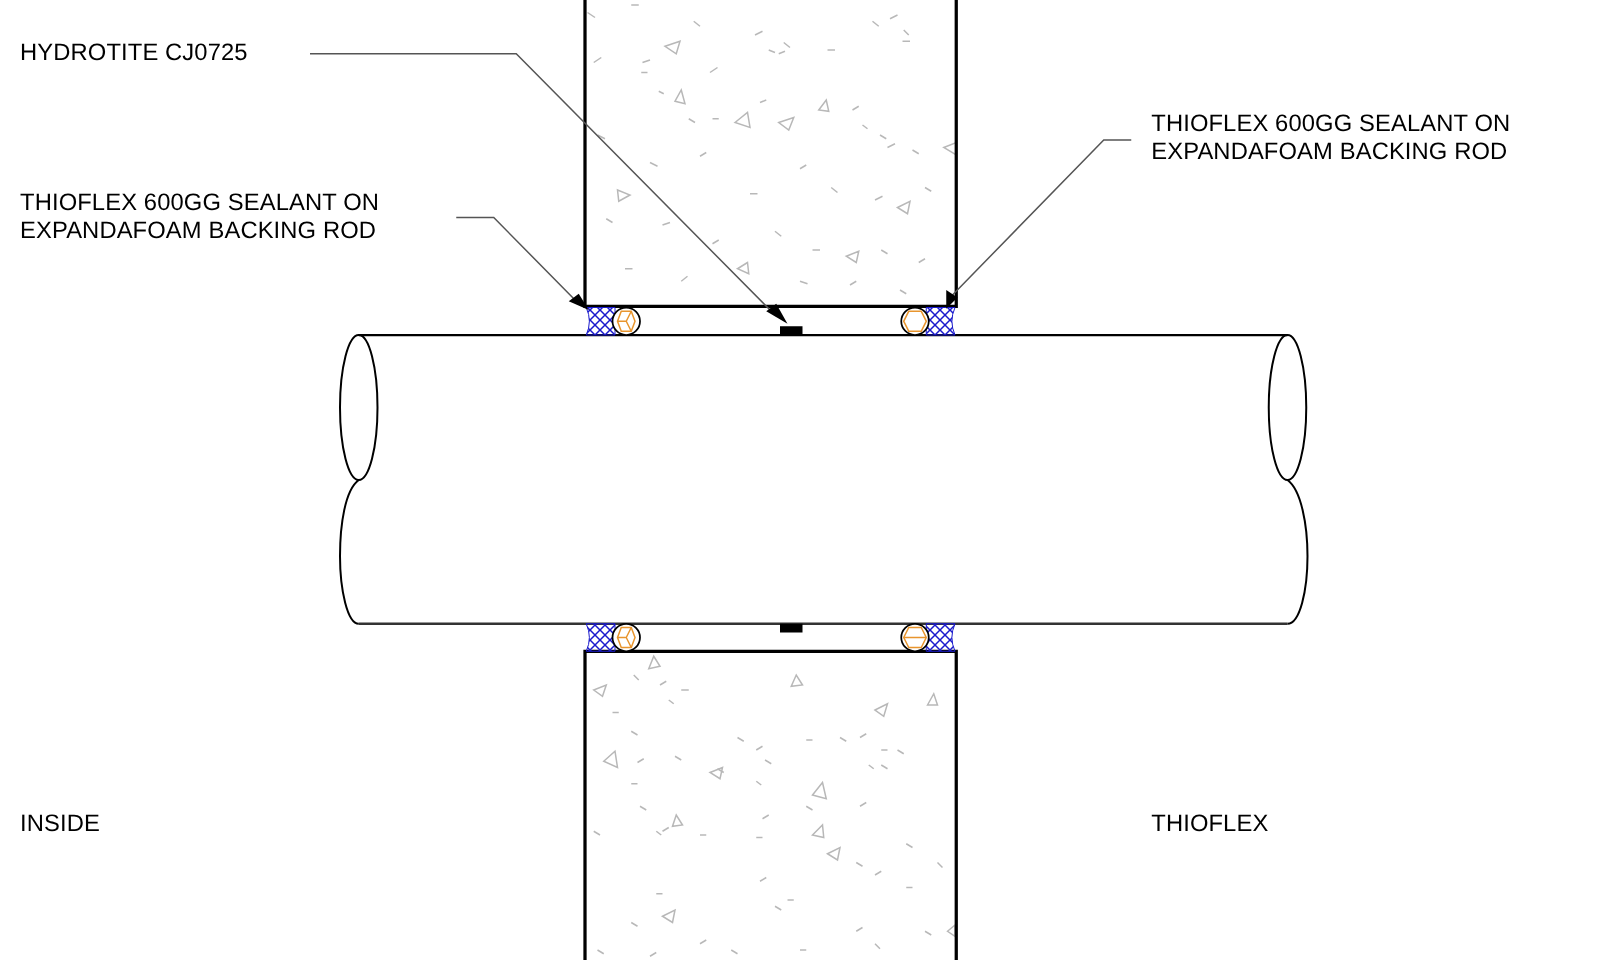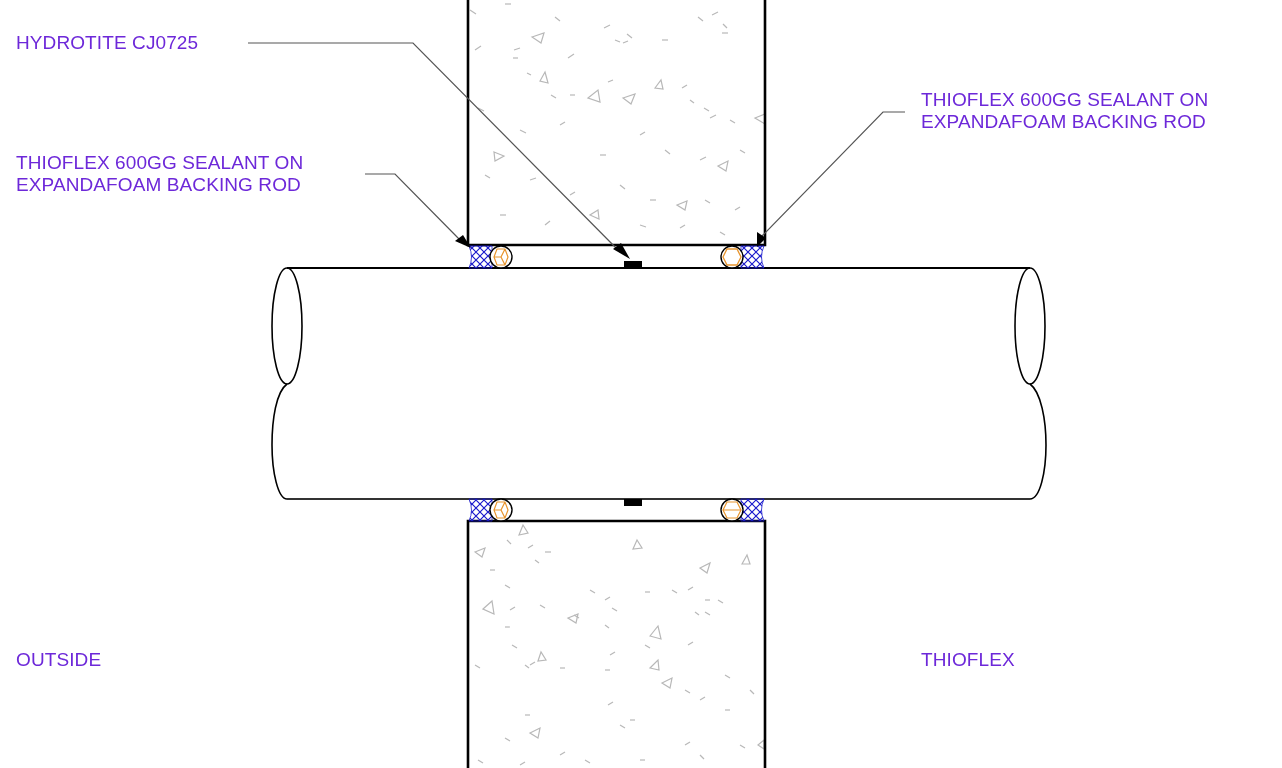--- a/index.html
+++ b/index.html
@@ -1,20 +1,20 @@
 <!DOCTYPE html>
 <html><head>
   <meta charset="utf-8">
   <style>
     html, body { margin: 0; padding: 0; background: #ffffff; }
     body { width: 1282px; height: 768px; position: relative; overflow: hidden;
            font-family: "Liberation Sans", sans-serif; }
     svg { position: absolute; left: 0; top: 0; }
     .label { position: absolute; font-family: "Liberation Sans", sans-serif;
-             font-size: 19px; color: #6d28d9; line-height: 22px; white-space: nowrap;
+             font-size: 19px; color: #000000; line-height: 22px; white-space: nowrap;
              letter-spacing: 0.1px; }
     .agg { fill: none; stroke: #b8b8b8; stroke-width: 1.2; }
   </style>
 </head>
 <body>
 
 <svg width="1282" height="768" viewBox="0 0 1282 768" xmlns="http://www.w3.org/2000/svg">
   <defs>
     <pattern id="xhatch" patternUnits="userSpaceOnUse" width="8" height="8">
       <path d="M0,0 L8,8 M8,0 L0,8" stroke="#1a1acc" stroke-width="1.2"></path>
@@ -222,14 +222,14 @@
 <div class="label" style="left:16px; top:152px;">
   <div>THIOFLEX 600GG SEALANT ON</div>
   <div>EXPANDAFOAM BACKING ROD</div>
 </div>
 
 <div class="label" style="left:921px; top:89px;">
   <div>THIOFLEX 600GG SEALANT ON</div>
   <div>EXPANDAFOAM BACKING ROD</div>
 </div>
 
-<div class="label" style="left:16px; top:649px;">OUTSIDE</div>
+<div class="label" style="left:16px; top:649px;">INSIDE</div>
 <div class="label" style="left:921px; top:649px;">THIOFLEX</div>
 
 </body></html>

